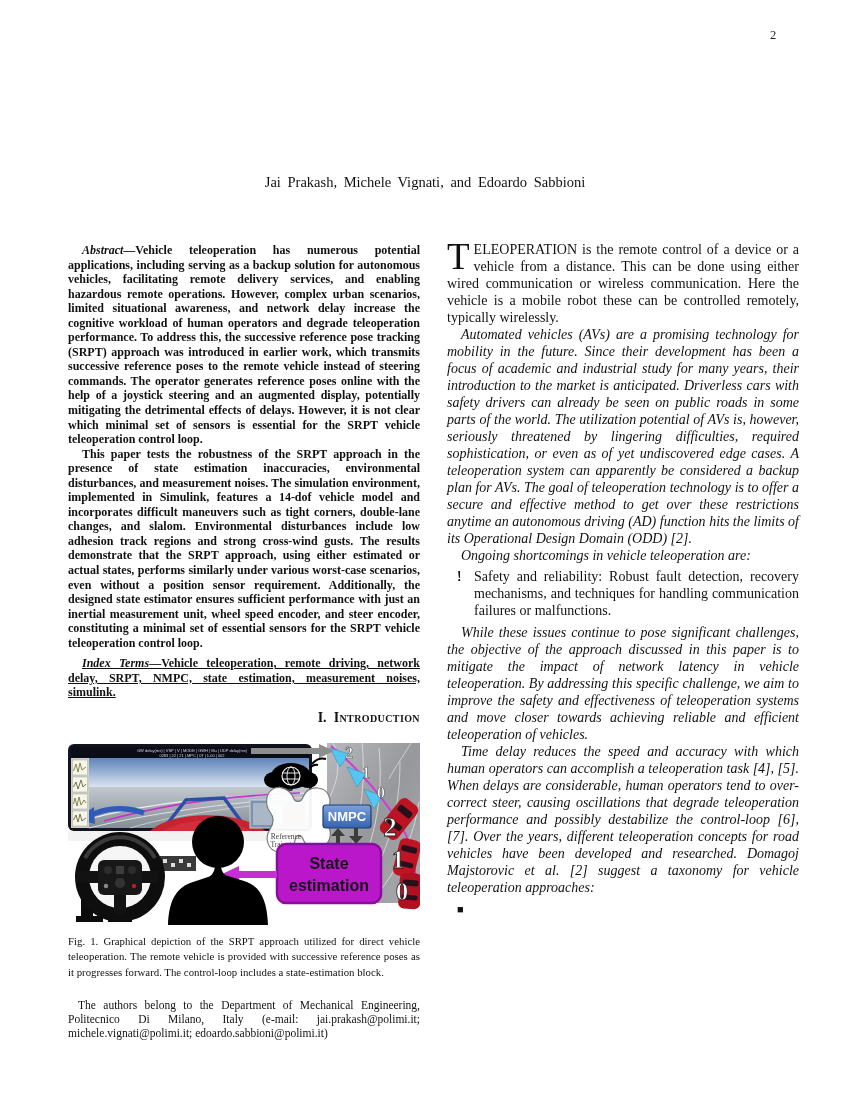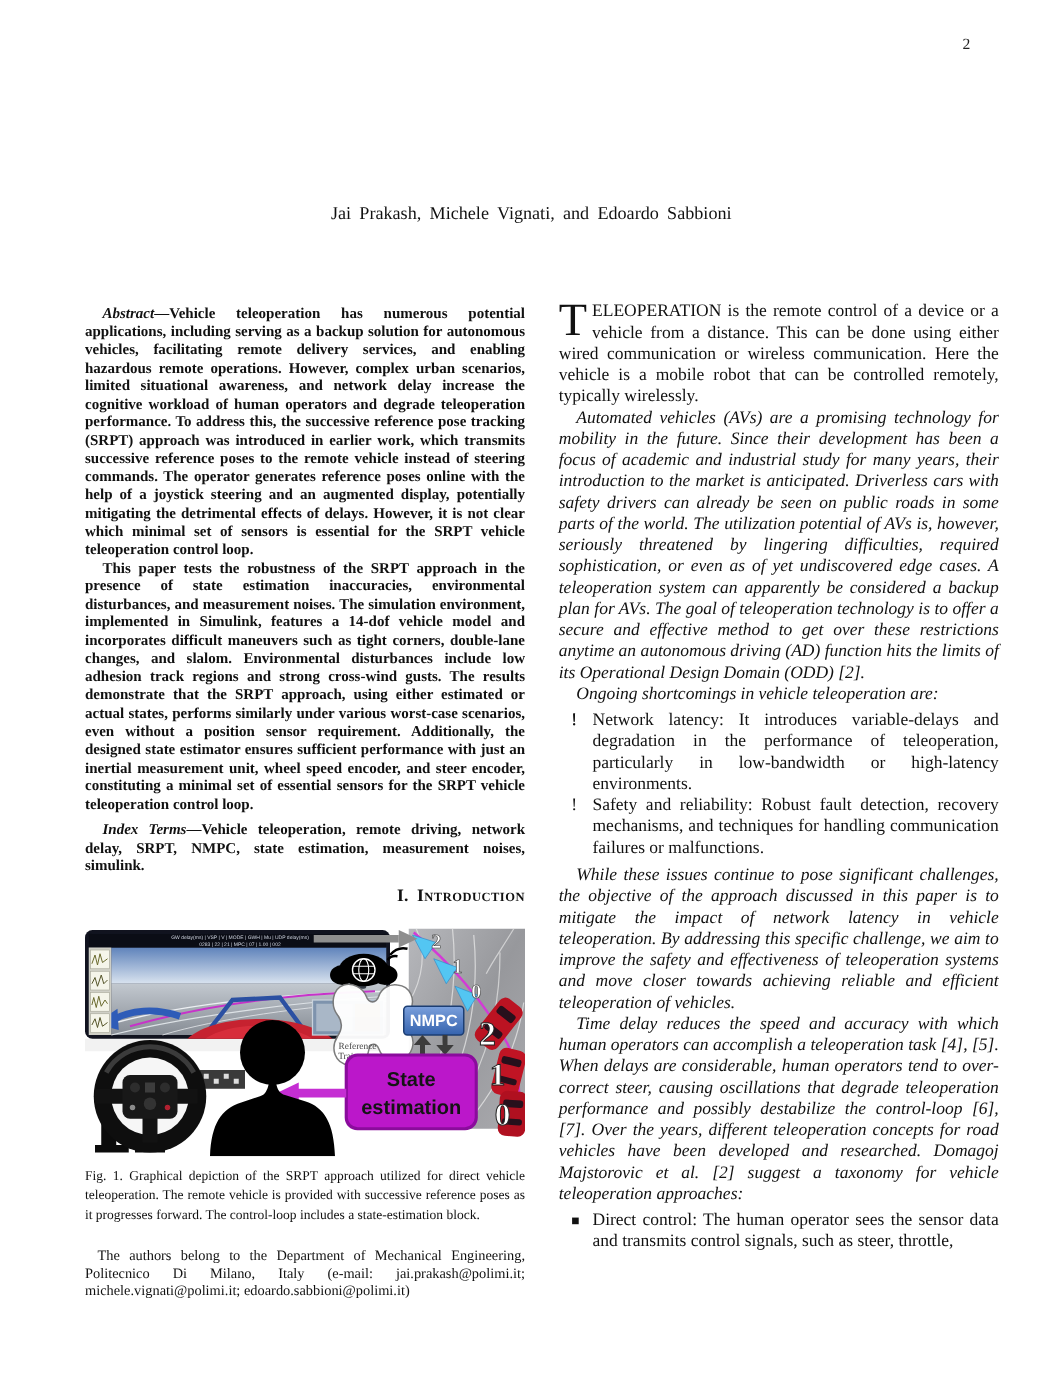--- a/index.html
+++ b/index.html
@@ -1,28 +1,28 @@
 <!DOCTYPE html>
 <html><head>
 <meta charset="utf-8">
 <style>
   html,body{margin:0;padding:0;background:#ffffff;}
   .page{position:relative;width:850px;height:1100px;background:#ffffff;overflow:hidden;
         font-family:"Liberation Serif", serif;color:#111;}
   .pagenum{position:absolute;top:28px;left:770px;font-size:12.5px;color:#222;}
   .title{position:absolute;top:78px;left:0;width:850px;text-align:center;
          font-size:29px;font-weight:400;line-height:35px;margin:0;}
-  .authors{position:absolute;top:163px;left:0;width:850px;text-align:center;
+  .authors{position:absolute;top:174px;left:0;width:850px;text-align:center;
            font-size:14.5px;word-spacing:3px;}
   .col{position:absolute;width:352px;text-align:justify;}
   .col-left{left:68px;top:243px;}
   .col-right{left:447px;top:241px;}
   .abstract{font-size:12px;line-height:14.55px;font-weight:bold;margin:0;text-indent:14px;}
   .abstract .lead{font-style:italic;font-weight:bold;}
-  .indexterms{margin-top:6px;}
+  .indexterms{margin-top:6px;text-decoration:underline;}
   .section-head{font-size:14px;font-weight:700;text-align:right;margin:10px 0 14px 0;}
   .section-head .sc{font-variant:small-caps;margin-left:7px;letter-spacing:.4px;}
   .figure-wrap{margin:3px 0 0 0;}
   .figcap{font-size:10.8px;line-height:15.3px;text-align:justify;margin-top:9px;color:#111;}
   .footnote{position:absolute;left:68px;top:999px;width:352px;font-size:11.5px;
             line-height:13.8px;text-align:justify;text-indent:10px;}
   .body-p{font-size:14px;line-height:17px;margin:0;}
   .indent{text-indent:14px;font-style:italic;}
   .dropcap{float:left;font-size:37px;line-height:30px;padding:1px 4px 0 0;font-weight:400;}
   .bullets{margin:4px 0 5px 0;}
@@ -245,31 +245,31 @@
         </g>
       </svg>
 
       <div class="figcap">Fig. 1.  Graphical depiction of the SRPT approach utilized for direct vehicle teleoperation. The remote vehicle is provided with successive reference poses as it progresses forward. The control-loop includes a state-estimation block.</div>
     </div>
   </div>
 
   <div class="footnote">The authors belong to the Department of Mechanical Engineering, Politecnico Di Milano, Italy (e-mail: jai.prakash@polimi.it; michele.vignati@polimi.it; edoardo.sabbioni@polimi.it)</div>
 
   <div class="col col-right">
-    <p class="body-p"><span class="dropcap">T</span><span>ELEOPERATION is the remote control of a device or a vehicle from a distance. This can be done using either wired communication or wireless communication. Here the vehicle is a mobile robot that can be controlled remotely, typically wirelessly.</span></p>
+    <p class="body-p"><span class="dropcap">T</span><span>ELEOPERATION is the remote control of a device or a vehicle from a distance. This can be done using either wired communication or wireless communication. Here the vehicle is a mobile robot these can be controlled remotely, typically wirelessly.</span></p>
     <p class="body-p indent">Automated vehicles (AVs) are a promising technology for mobility in the future. Since their development has been a focus of academic and industrial study for many years, their introduction to the market is anticipated. Driverless cars with safety drivers can already be seen on public roads in some parts of the world. The utilization potential of AVs is, however, seriously threatened by lingering difficulties, required sophistication, or even as of yet undiscovered edge cases. A teleoperation system can apparently be considered a backup plan for AVs. The goal of teleoperation technology is to offer a secure and effective method to get over these restrictions anytime an autonomous driving (AD) function hits the limits of its Operational Design Domain (ODD) [2].</p>
     <p class="body-p indent">Ongoing shortcomings in vehicle teleoperation are:</p>
 
     <div class="bullets">
       <div class="bullet"><span class="marker">!</span></div>
-      <div class="bullet"><span class="marker">!</span><span>Network latency: It introduces variable-delays and degradation in the performance of teleoperation, particularly in low-bandwidth or high-latency environments.</span></div>
+      <div class="bullet"><span class="marker">!</span></div>
       <div class="bullet"><span class="marker">!</span><span>Safety and reliability: Robust fault detection, recovery mechanisms, and techniques for handling communication failures or malfunctions.</span></div>
     </div>
 
     <p class="body-p indent">While these issues continue to pose significant challenges, the objective of the approach discussed in this paper is to mitigate the impact of network latency in vehicle teleoperation. By addressing this specific challenge, we aim to improve the safety and effectiveness of teleoperation systems and move closer towards achieving reliable and efficient teleoperation of vehicles.</p>
     <p class="body-p indent">Time delay reduces the speed and accuracy with which human operators can accomplish a teleoperation task [4], [5]. When delays are considerable, human operators tend to over-correct steer, causing oscillations that degrade teleoperation performance and possibly destabilize the control-loop [6], [7]. Over the years, different teleoperation concepts for road vehicles have been developed and researched. Domagoj Majstorovic et al. [2] suggest a taxonomy for vehicle teleoperation approaches:</p>
 
     <div class="bullets">
-      <div class="bullet"><span class="marker sqm">■</span><span>Direct control: The human operator sees the sensor data and transmits control signals, such as steer, throttle,</span></div>
+      <div class="bullet"><span class="marker sqm">■</span></div>
     </div>
   </div>
 
 </div>
 
 </body></html>

